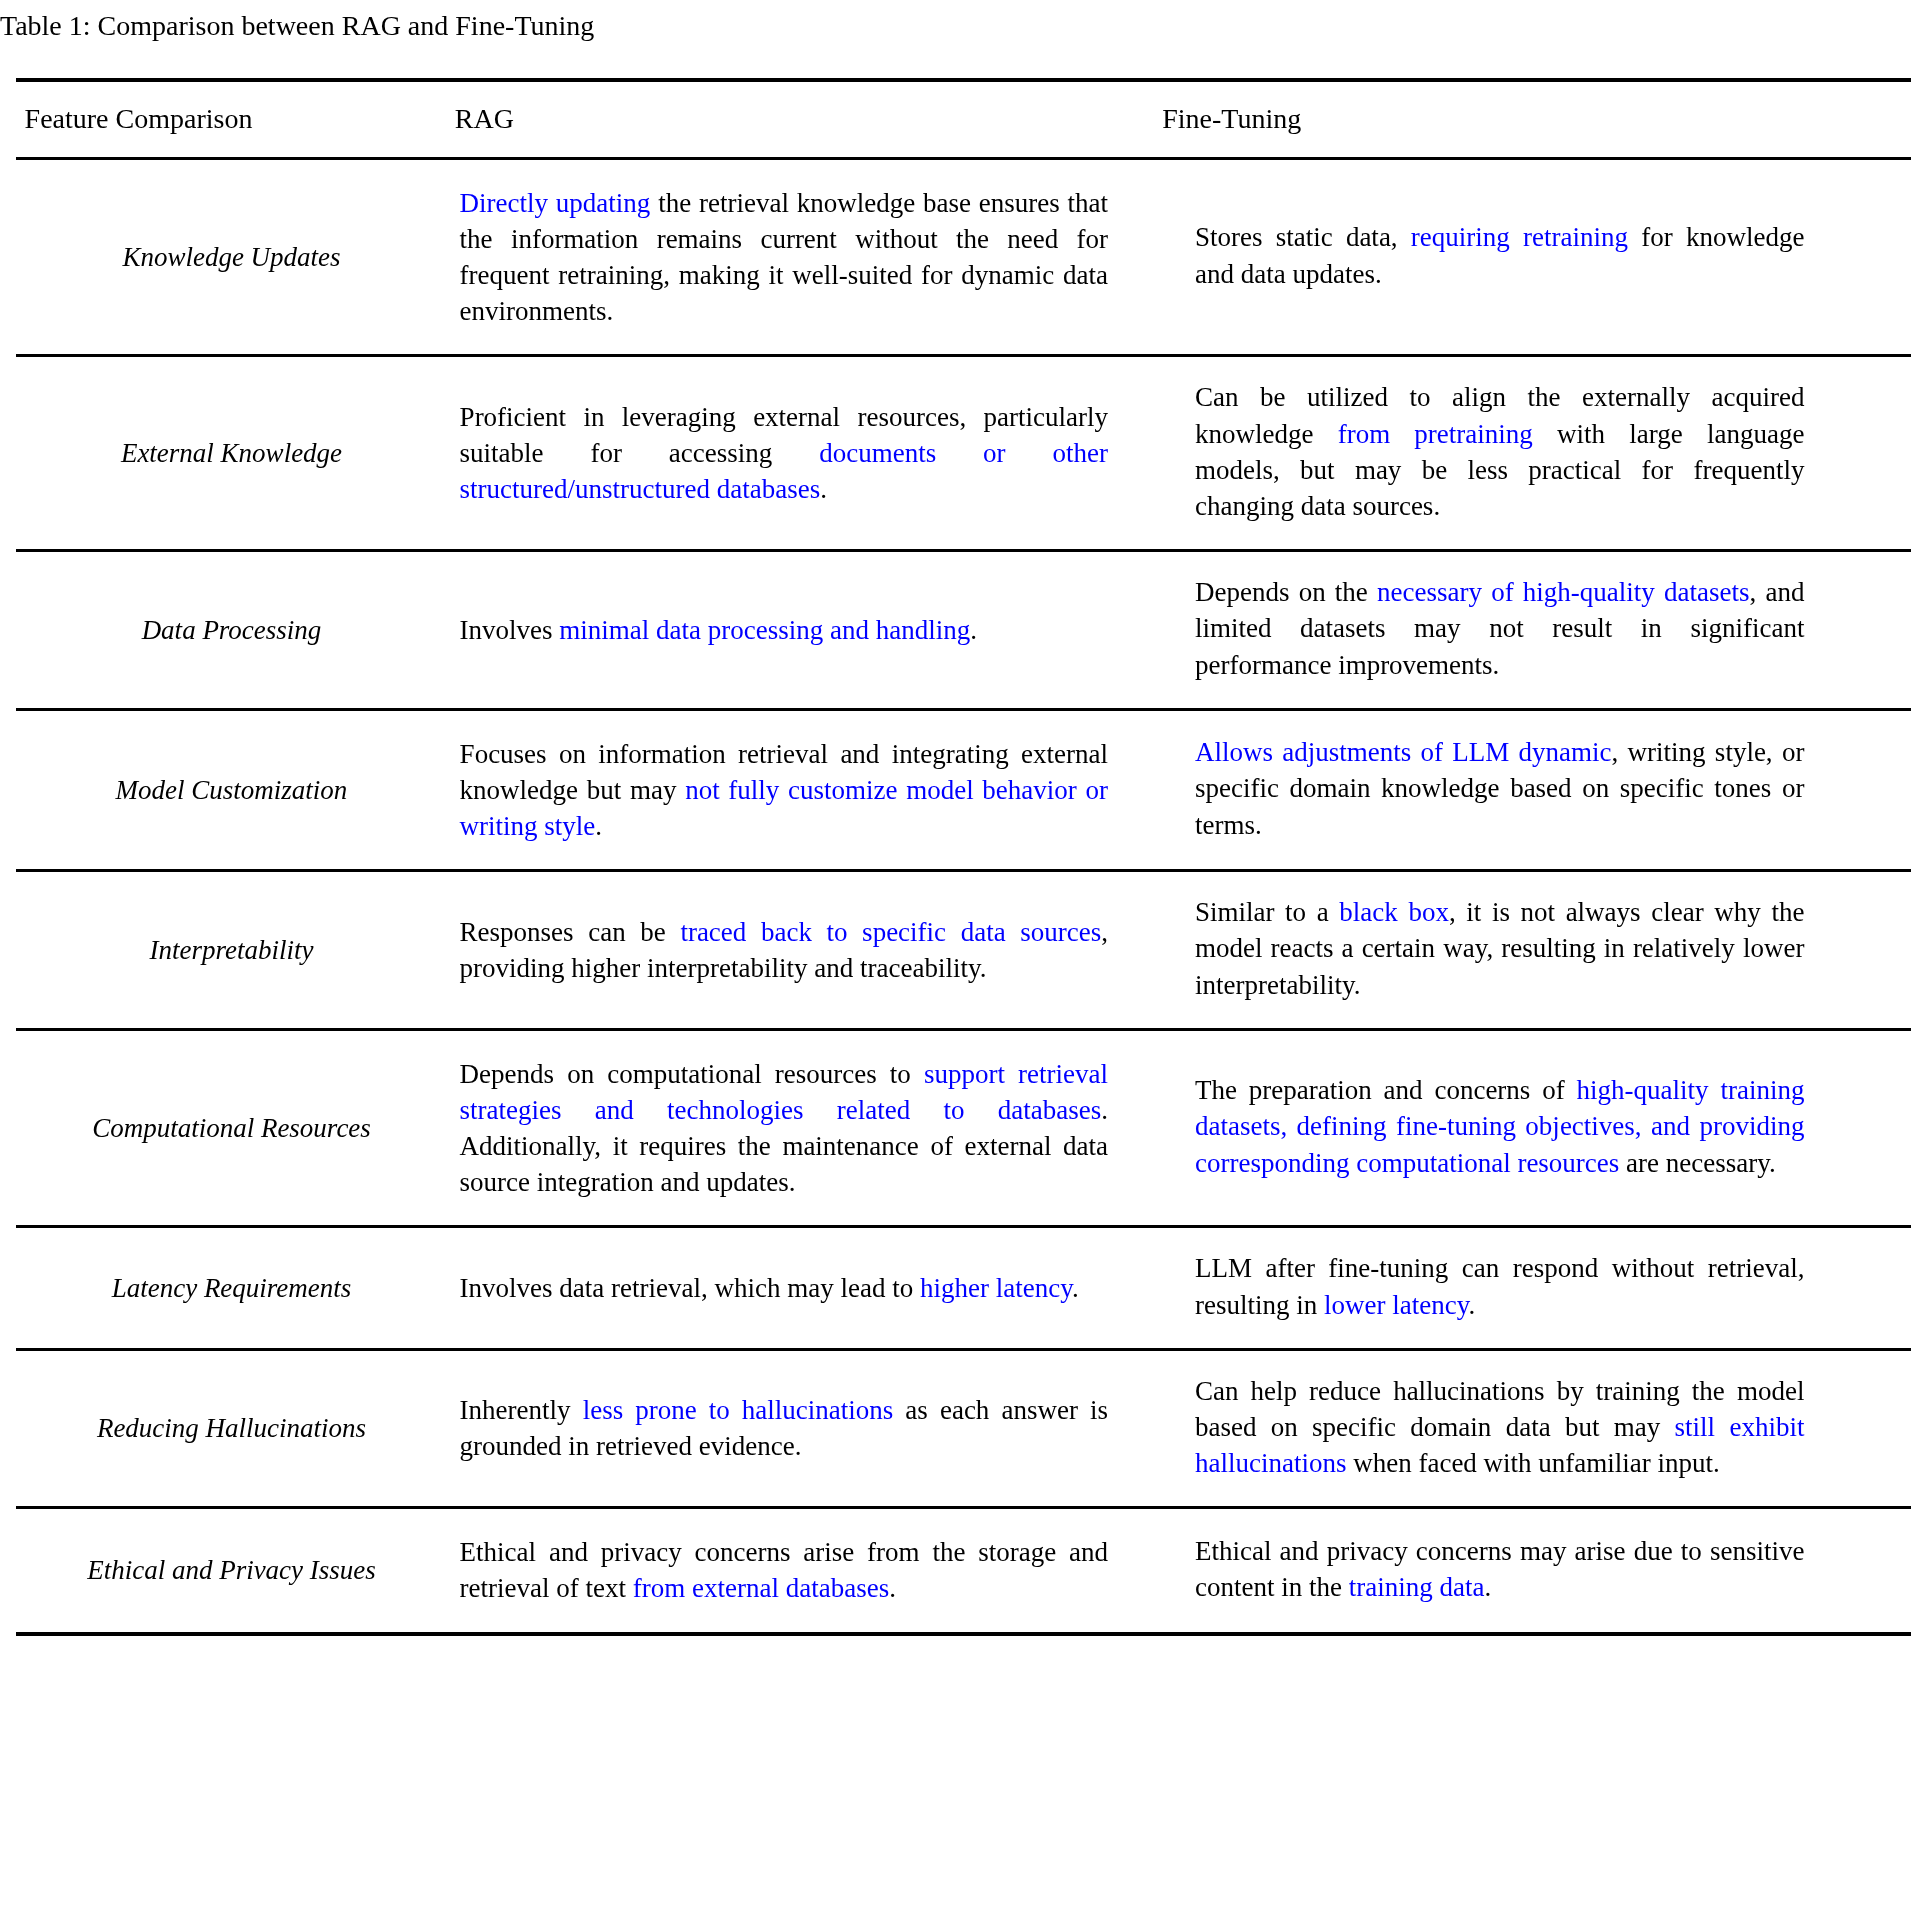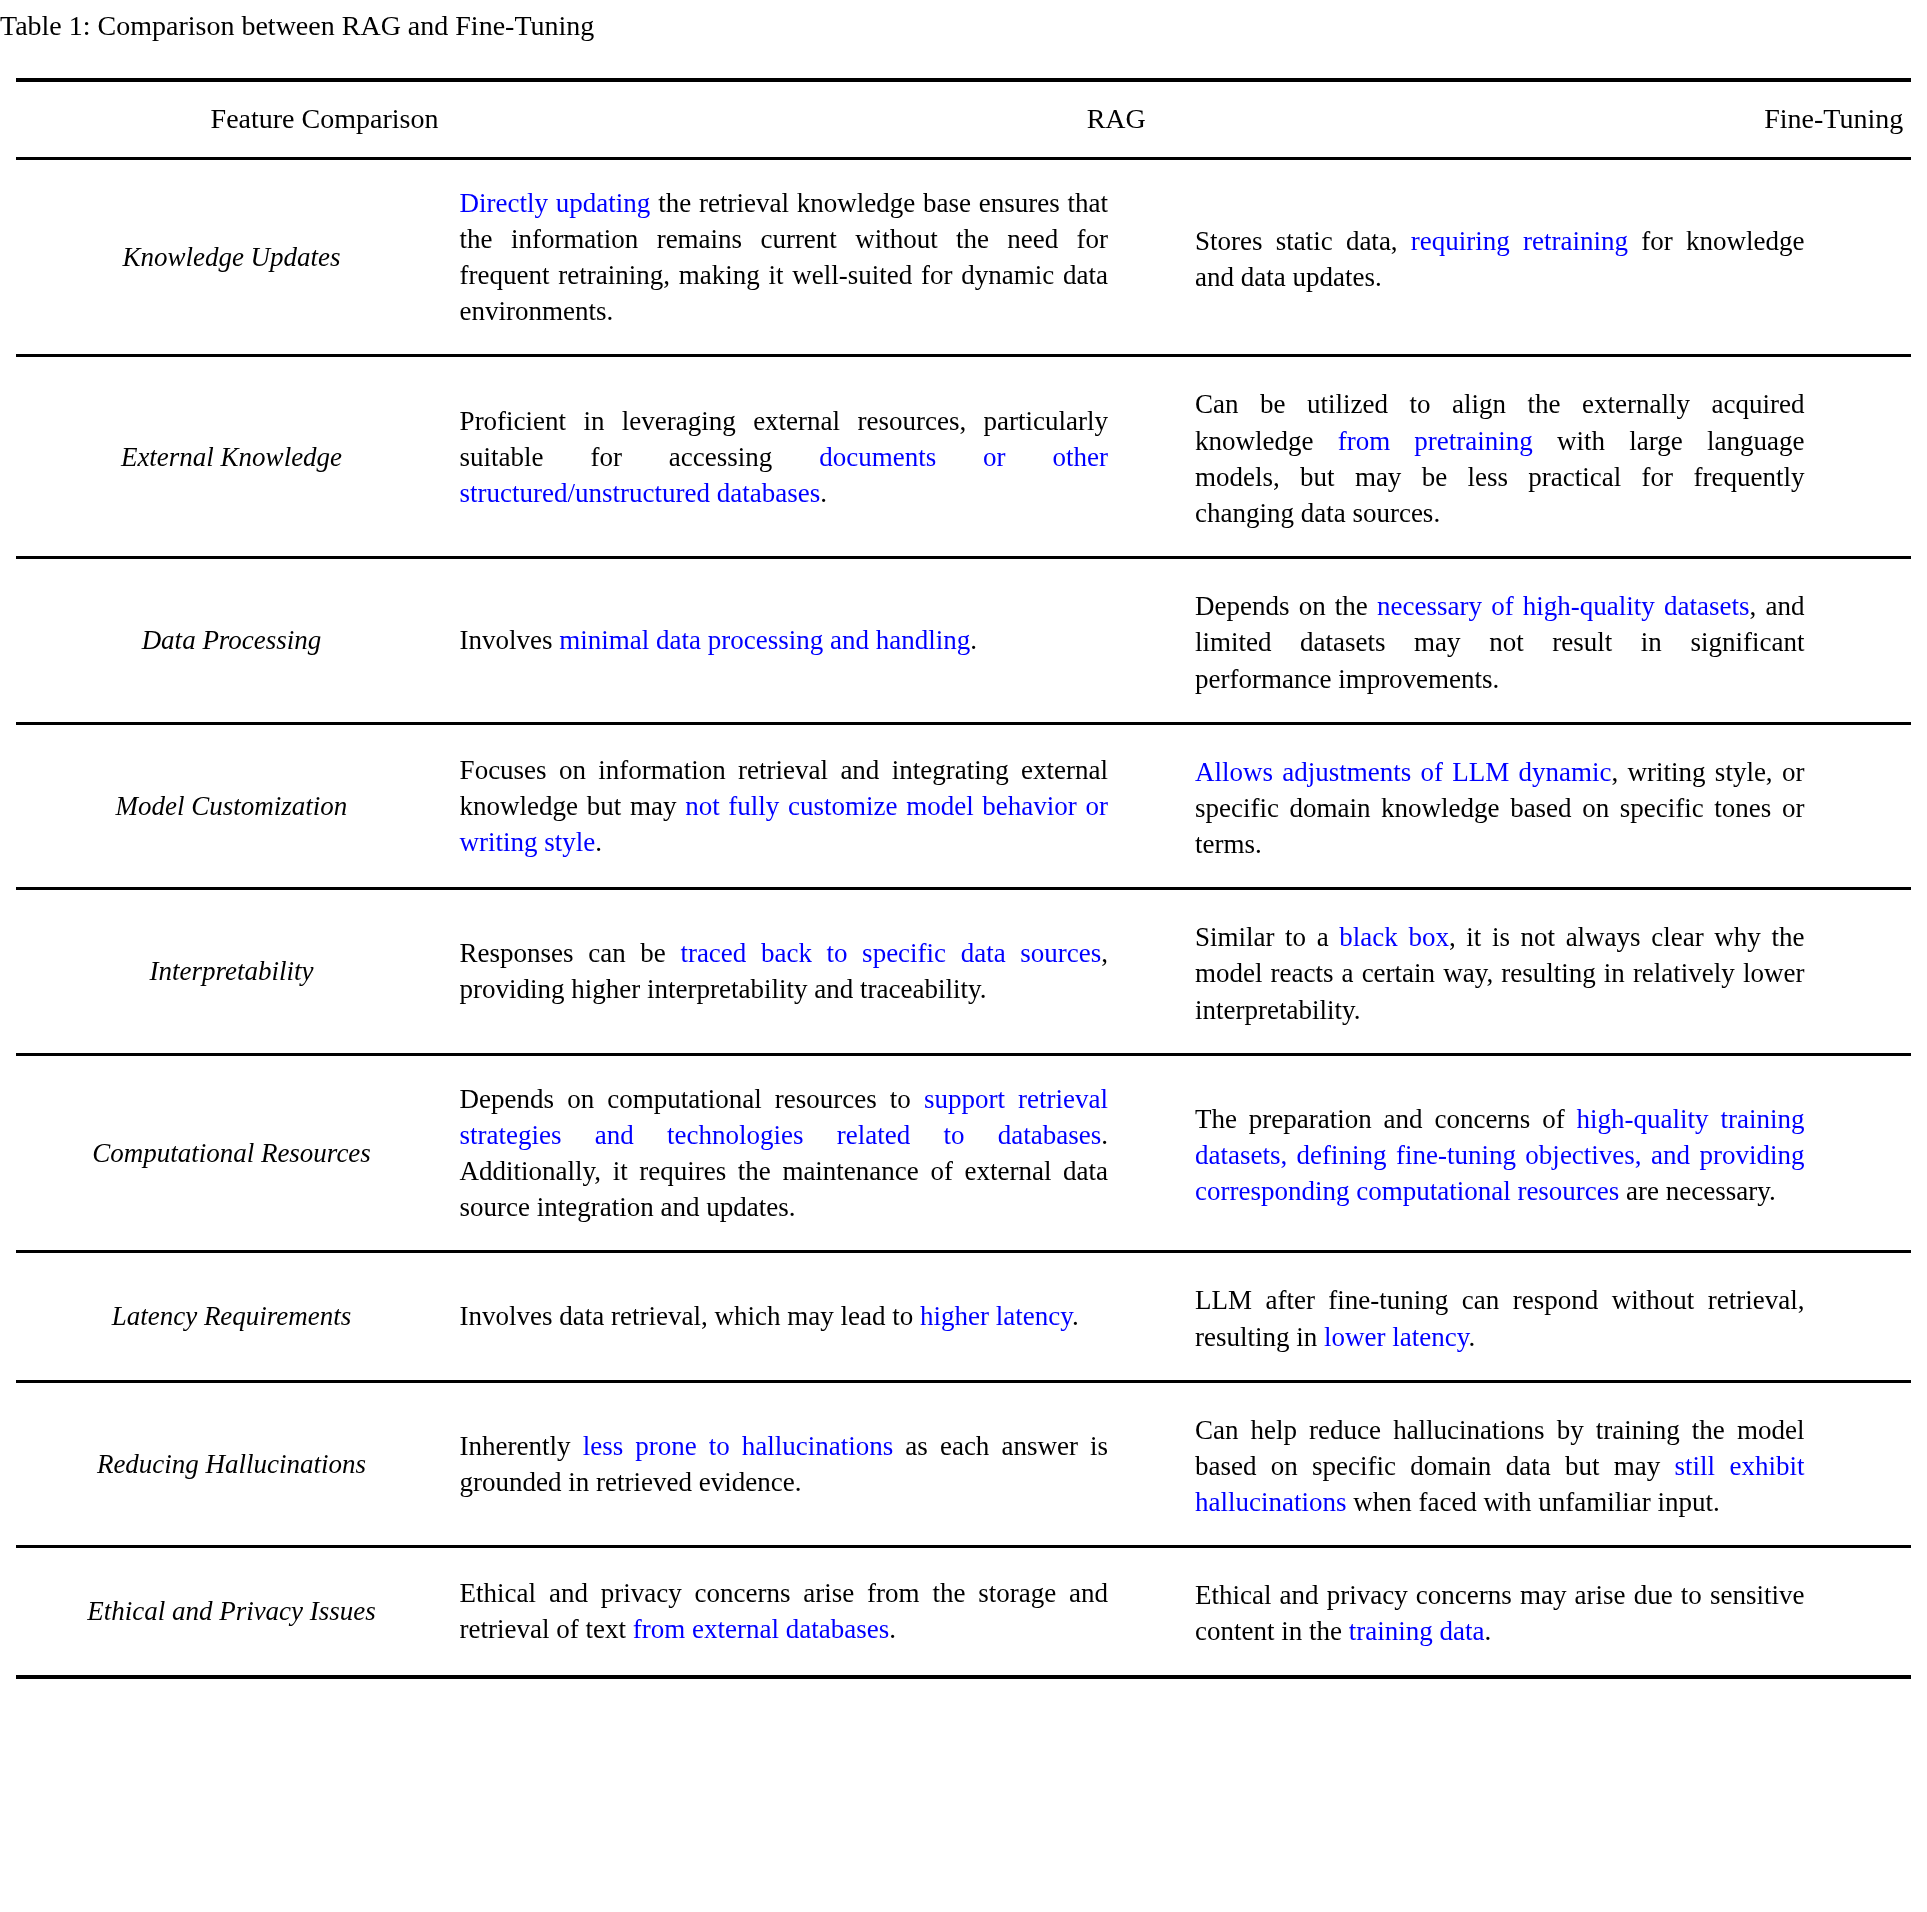--- a/index.html
+++ b/index.html
@@ -28,21 +28,21 @@
     table-layout: fixed;
   }
   col.c-feature { width: 430px; }
   col.c-rag     { width: 707px; }
   col.c-ft      { width: 757px; }
 
   thead th {
     border-bottom: 3.3px solid #000;
     font-weight: normal;
     font-size: 28px;
-    text-align: right;
+    text-align: left;
     padding: 21.4px 8.2px;
   }
   tbody tr { border-bottom: 3.3px solid #000; }
   tbody tr:last-child { border-bottom: none; }
 
   td {
     vertical-align: middle;
     font-size: 27px;
     line-height: 1.34;
   }
@@ -51,21 +51,21 @@
     padding: 25px 11.5px;
     font-style: italic;
   }
   td.rag {
     text-align: justify;
     padding: 25px 46px 25px 13px;
     hyphens: auto;
   }
   td.ft {
     text-align: justify;
-    padding: 29px 107px 25px 41px;
+    padding: 22px 107px 25px 41px;
     hyphens: auto;
     margin-top: 7px;
   }
   .hl { color: var(--hl, #0000FF); }
 </style>
 </head>
 <body>
 
 <div class="caption">Table 1: Comparison between RAG and Fine-Tuning</div>
 

